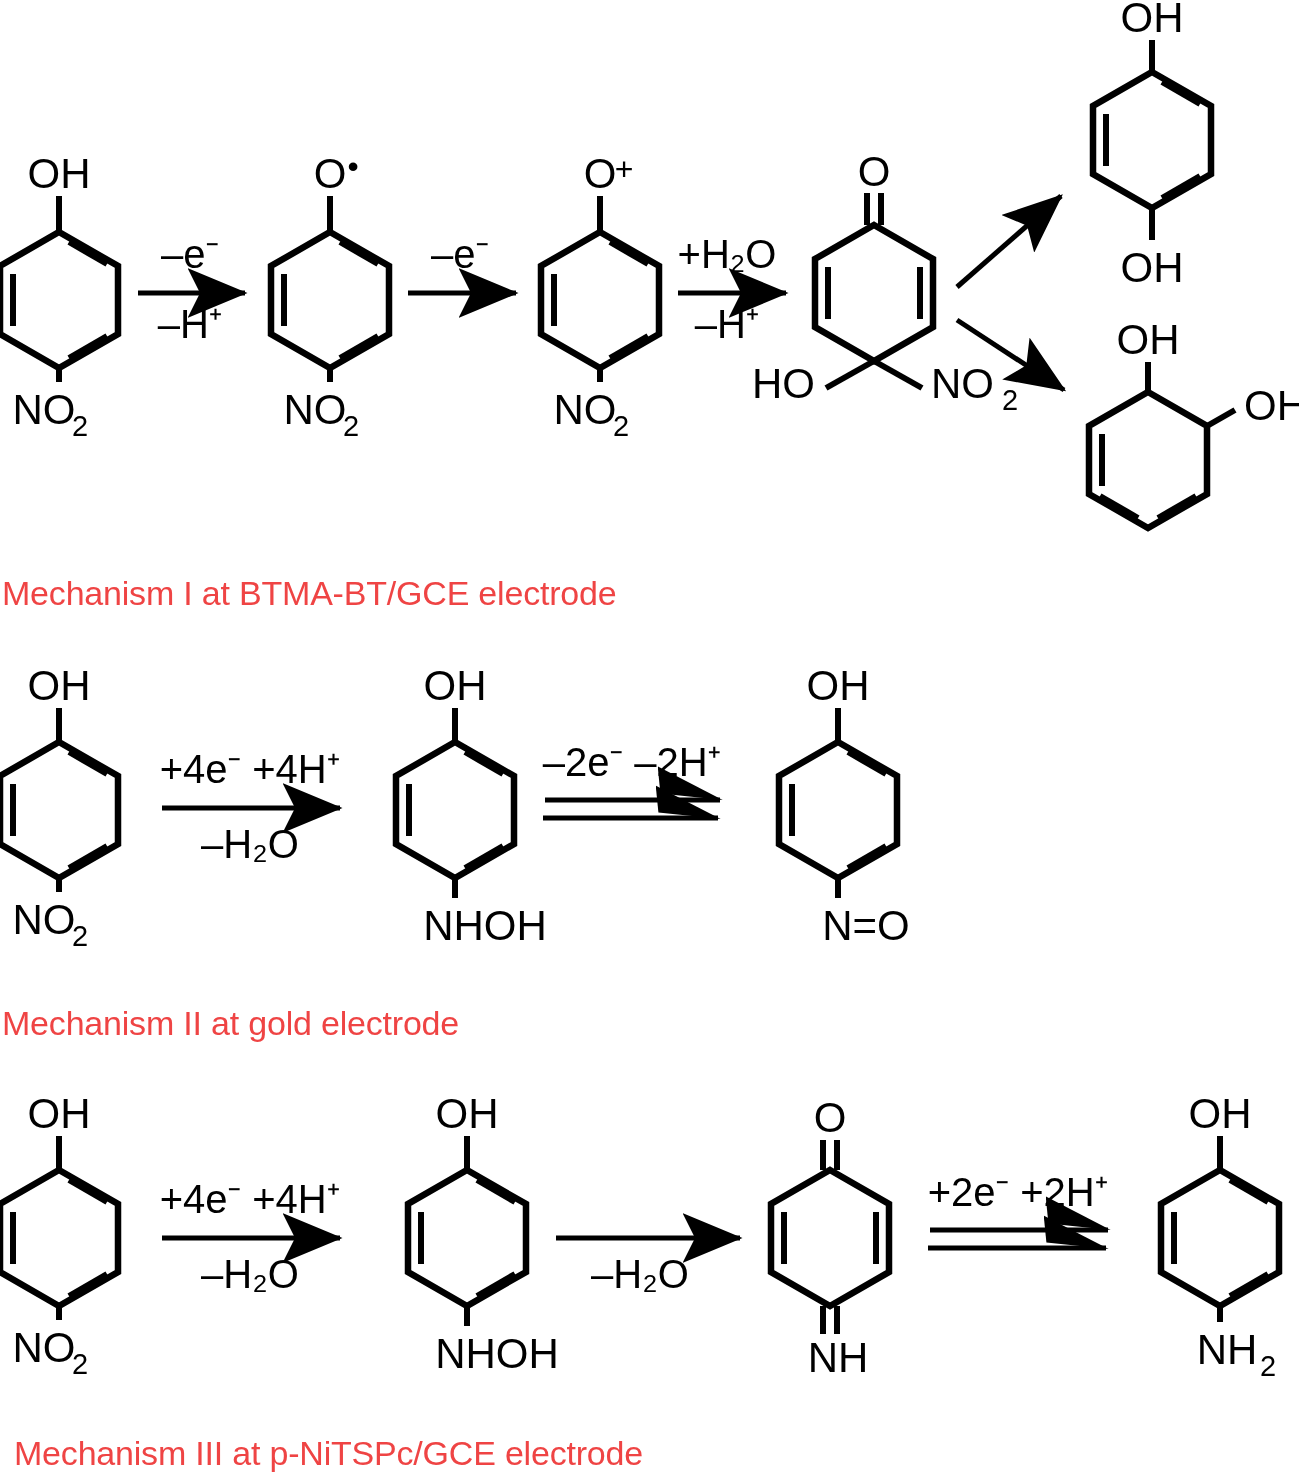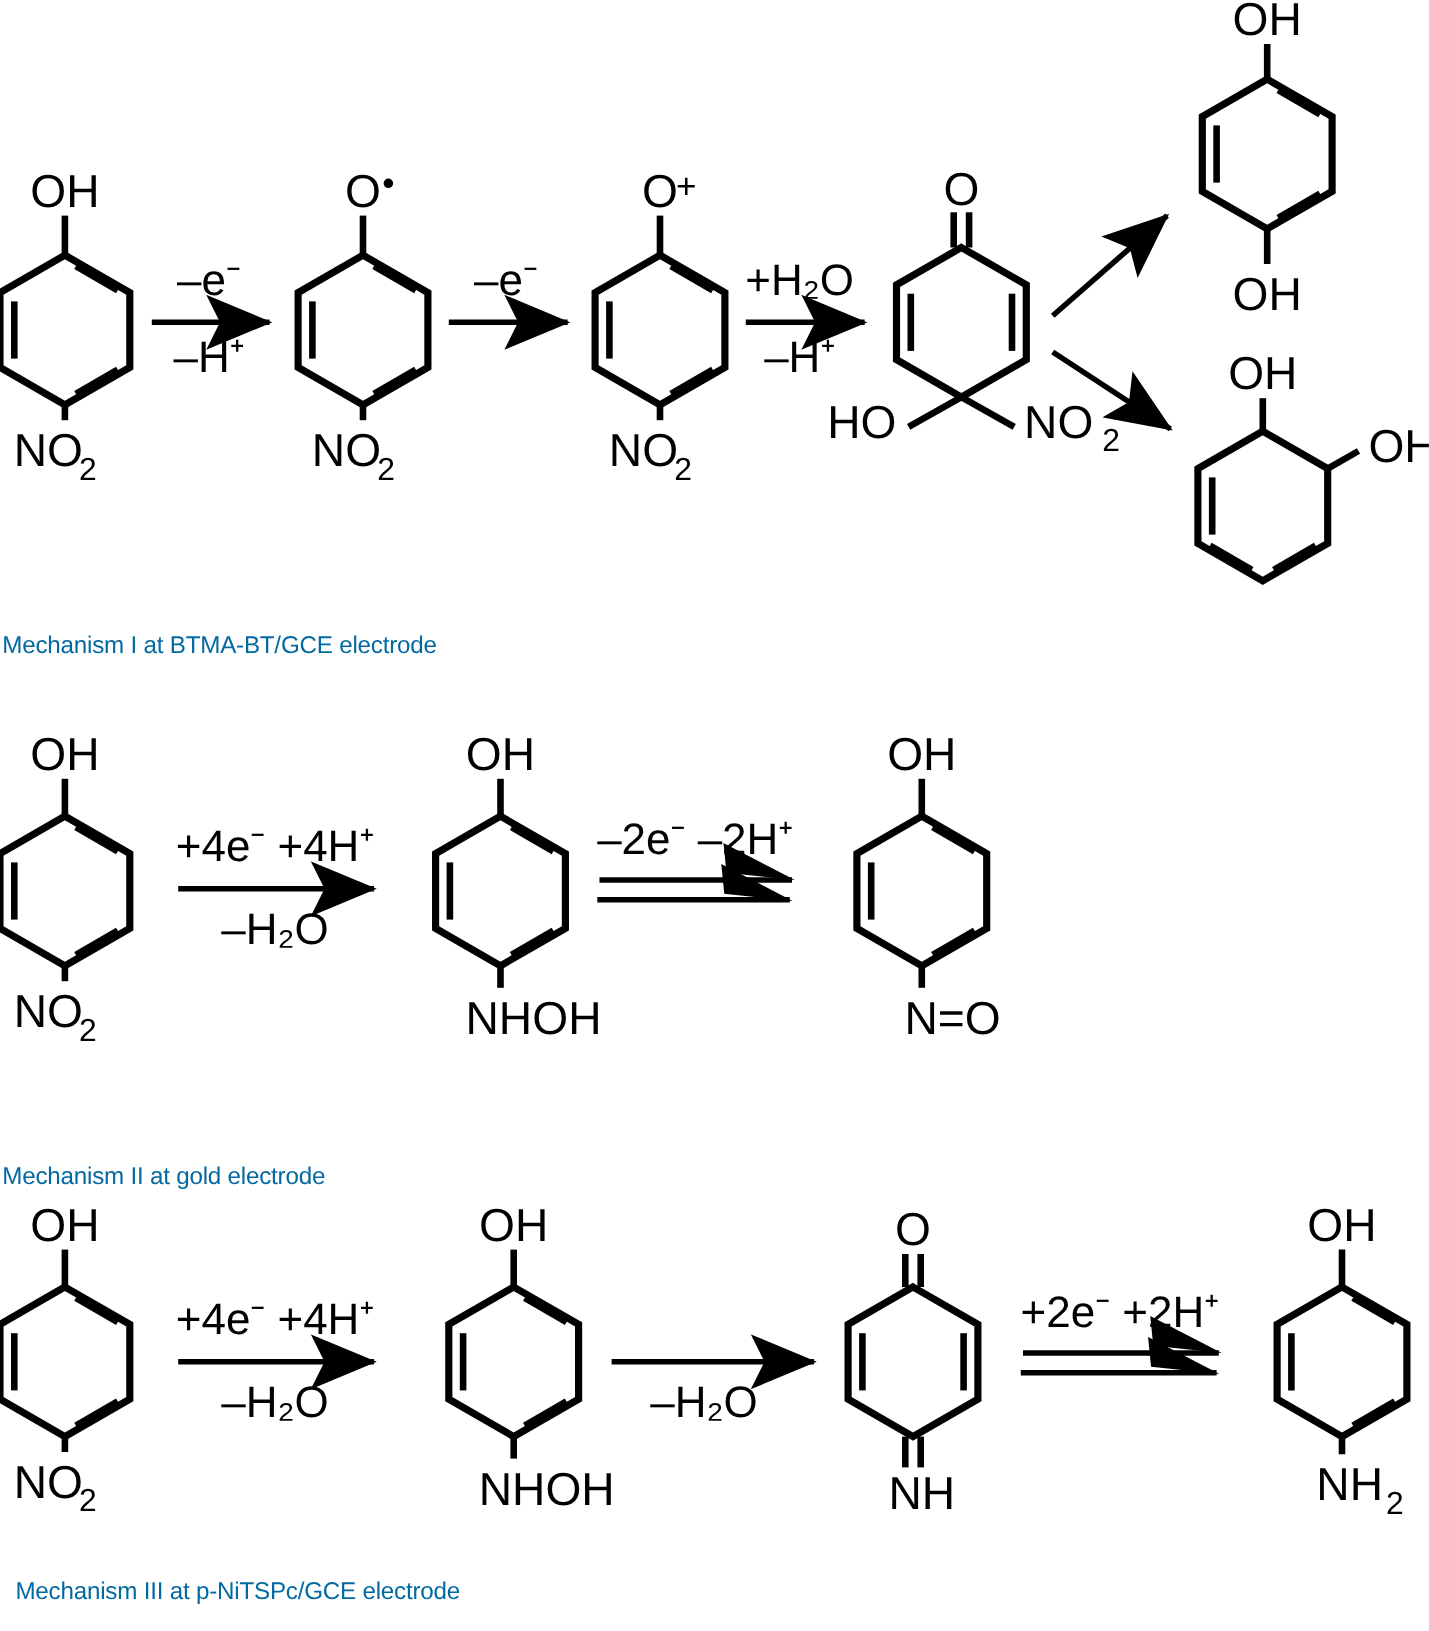--- a/index.html
+++ b/index.html
@@ -1,22 +1,22 @@
 <!DOCTYPE html>
 <html><head>
 <meta charset="utf-8">
 <style>
   html,body{margin:0;padding:0;background:#ffffff;}
   body{width:1299px;height:1483px;position:relative;overflow:hidden;
        font-family:"Liberation Sans", sans-serif;color:#000;}
   .scheme{position:absolute;left:0;top:0;width:1299px;height:1483px;}
   .caption{position:absolute;font-family:"Liberation Sans", sans-serif;
-           font-size:22px;color:#0369a1;white-space:nowrap;letter-spacing:-0.2px;}
+           font-size:34px;color:#ef4444;white-space:nowrap;letter-spacing:-0.2px;}
   #cap1{left:2px;top:574px;}
-  #cap2{left:2px;top:1056px;}
+  #cap2{left:2px;top:1004px;}
   #cap3{left:14px;top:1434px;}
   svg{display:block;}
   text{font-family:"Liberation Sans", sans-serif;fill:#000;}
 </style>
 </head>
 <body>
 
 <svg class="scheme" viewBox="0 0 1299 1483" width="1299" height="1483">
   <defs>
     <marker id="ah" viewBox="0 0 12 10" refX="11.5" refY="5" markerWidth="12" markerHeight="10" orient="auto-start-reverse">

